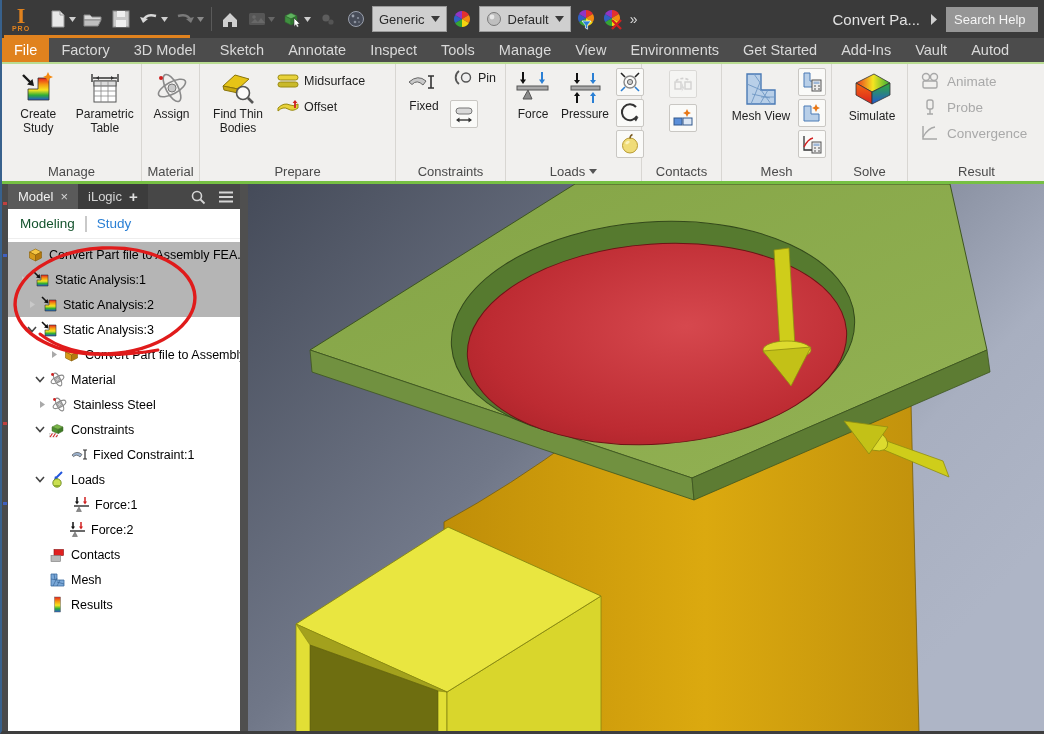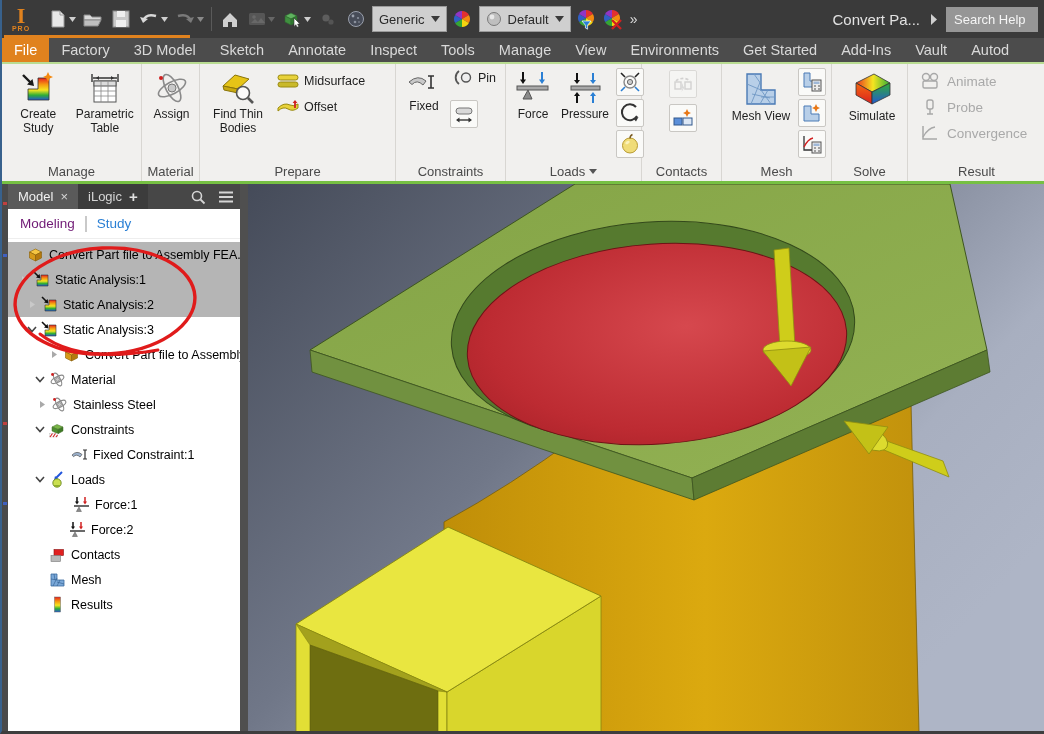--- a/index.html
+++ b/index.html
@@ -45,21 +45,21 @@
   .browser{width:232px;background:#fff;display:flex;flex-direction:column;position:relative;flex:0 0 auto;}
   .btabs{height:25px;background:#474747;display:flex;align-items:stretch;}
   .btab{display:flex;align-items:center;gap:7px;padding:0 10px;font-size:13px;}
   .btab.active{background:#5a5a5a;color:#f0f0f0;}
   .btab.inactive{background:#3c3c3c;color:#d5d5d5;}
   .btab .x{font-size:13px;color:#d5d5d5;}
   .btab .plus{font-size:15px;color:#e0e0e0;font-weight:bold;}
   .btabs .spacer{flex:1;background:#474747;}
   .btab-icon{display:flex;align-items:center;padding:0 6px;}
   .mode-row{height:30px;background:#fff;display:flex;align-items:center;gap:10px;padding:0 12px;border-bottom:1px solid #eee;}
-  .mode-row .mode{font-size:13.5px;color:#701a75;}
+  .mode-row .mode{font-size:13.5px;color:#14532d;}
   .mode-row .vsep{width:2px;height:16px;background:#c9c9c9;}
   .mode-row .mode.active{color:var(--study-blue);}
   .tree{flex:1;overflow:hidden;position:relative;padding-top:3px;}
   .trow{height:25px;display:flex;align-items:center;font-size:12.5px;color:#000;white-space:nowrap;}
   .trow.sel{background:#b5b5b5;}
   .texp{width:16px;display:flex;align-items:center;justify-content:center;flex:0 0 auto;}
   .ticon{width:19px;display:flex;align-items:center;justify-content:center;margin-right:4px;flex:0 0 auto;}
   .tlabel{overflow:hidden;text-overflow:clip;}
   .annotation{position:absolute;left:0;top:0;pointer-events:none;}
   .divider{width:8px;background:#4f4f4f;flex:0 0 auto;}

